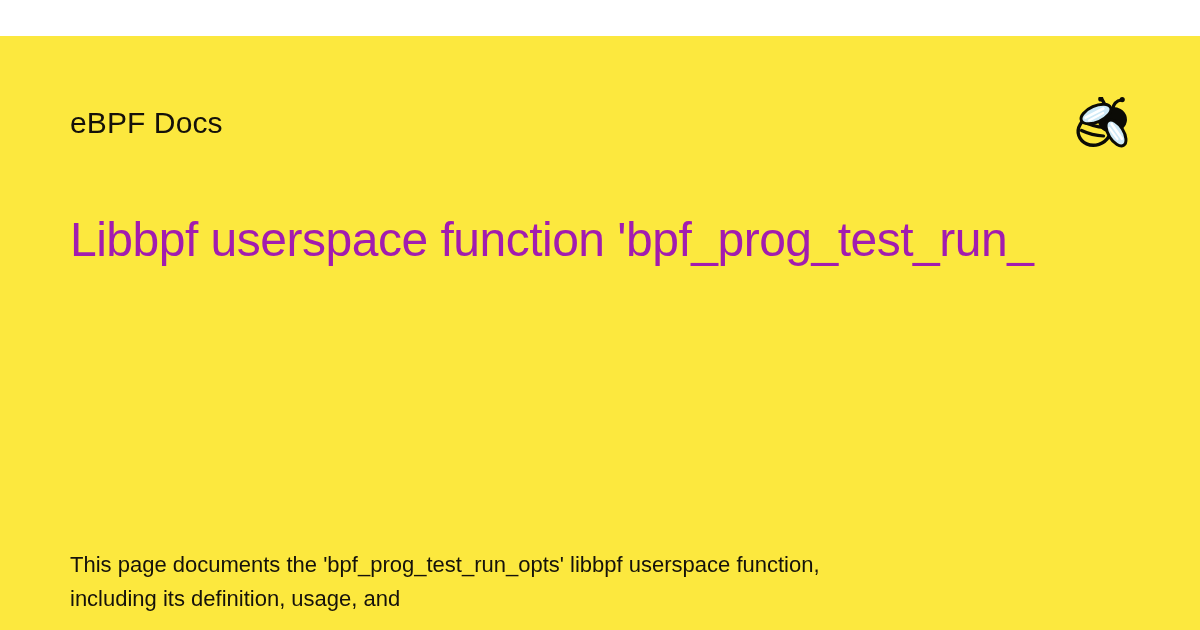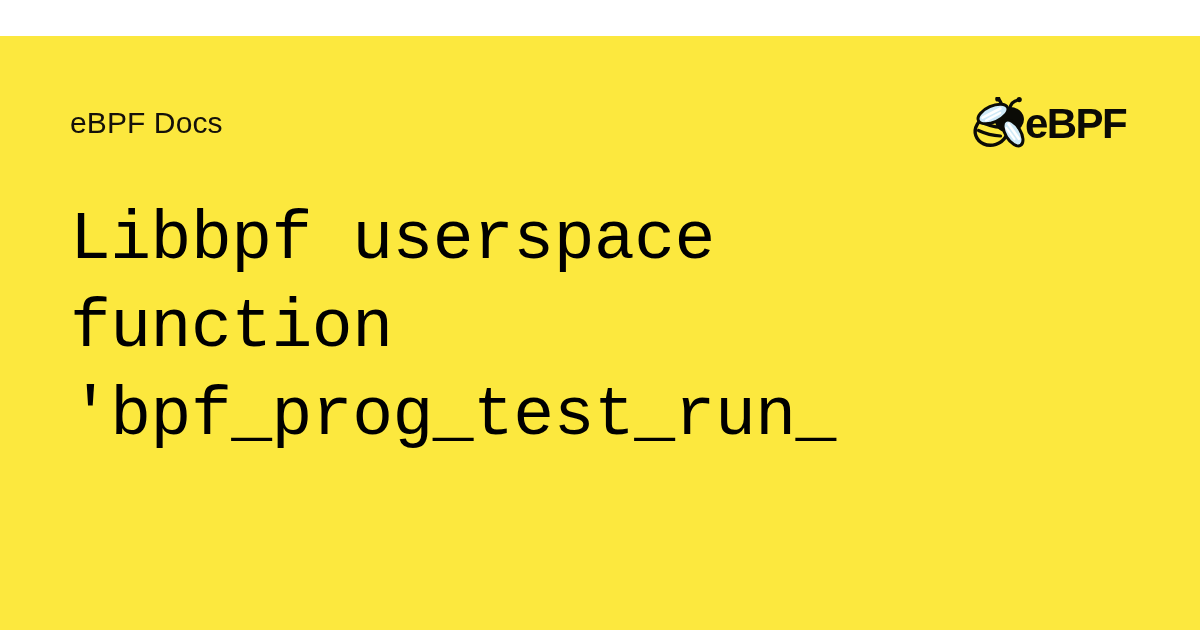--- a/index.html
+++ b/index.html
@@ -71,28 +71,27 @@
   }
 
   
   .card-title {
     position: absolute;
     top: 160px;
     left: 70px;
     width: 1000px;
     height: 272px;
     overflow: hidden;
-    font-size: 68px;
+    font-size: 48px;
     line-height: 88px;
     font-weight: 400;
-    color: #000000;
+    color: #a21caf;
     letter-spacing: -0.5px;
     white-space: pre-wrap;
     word-break: break-word;
-    font-family: Liberation Mono, monospace;
   }
 
   
   .card-description {
     position: absolute;
     top: 512px;
     left: 70px;
     width: 820px;
     max-height: 72px;
     overflow: hidden;
@@ -136,20 +135,20 @@
           </g>
 
           <g transform="rotate(58 42 36)">
             <ellipse cx="42" cy="36" rx="14.5" ry="7.5" fill="#CFEAF7" stroke="#0B0B06" stroke-width="3"></ellipse>
             <path d="M32 35 L50 34" stroke="#FFFFFF" stroke-width="2.6" stroke-linecap="round"></path>
             <path d="M34 39 L48 38" stroke="#FFFFFF" stroke-width="2.2" stroke-linecap="round"></path>
           </g>
         </svg>
       </span>
 
-      <span class="brand-wordmark">eBPF</span>
     </div>
   </div>
 
   <div class="card-title">Libbpf userspace function 'bpf_prog_test_run_</div>
 
+  <div class="card-description">This page documents the 'bpf_prog_test_run_opts' libbpf userspace function, including its definition, usage, and</div>
 
 </div>
 
 </body></html>

